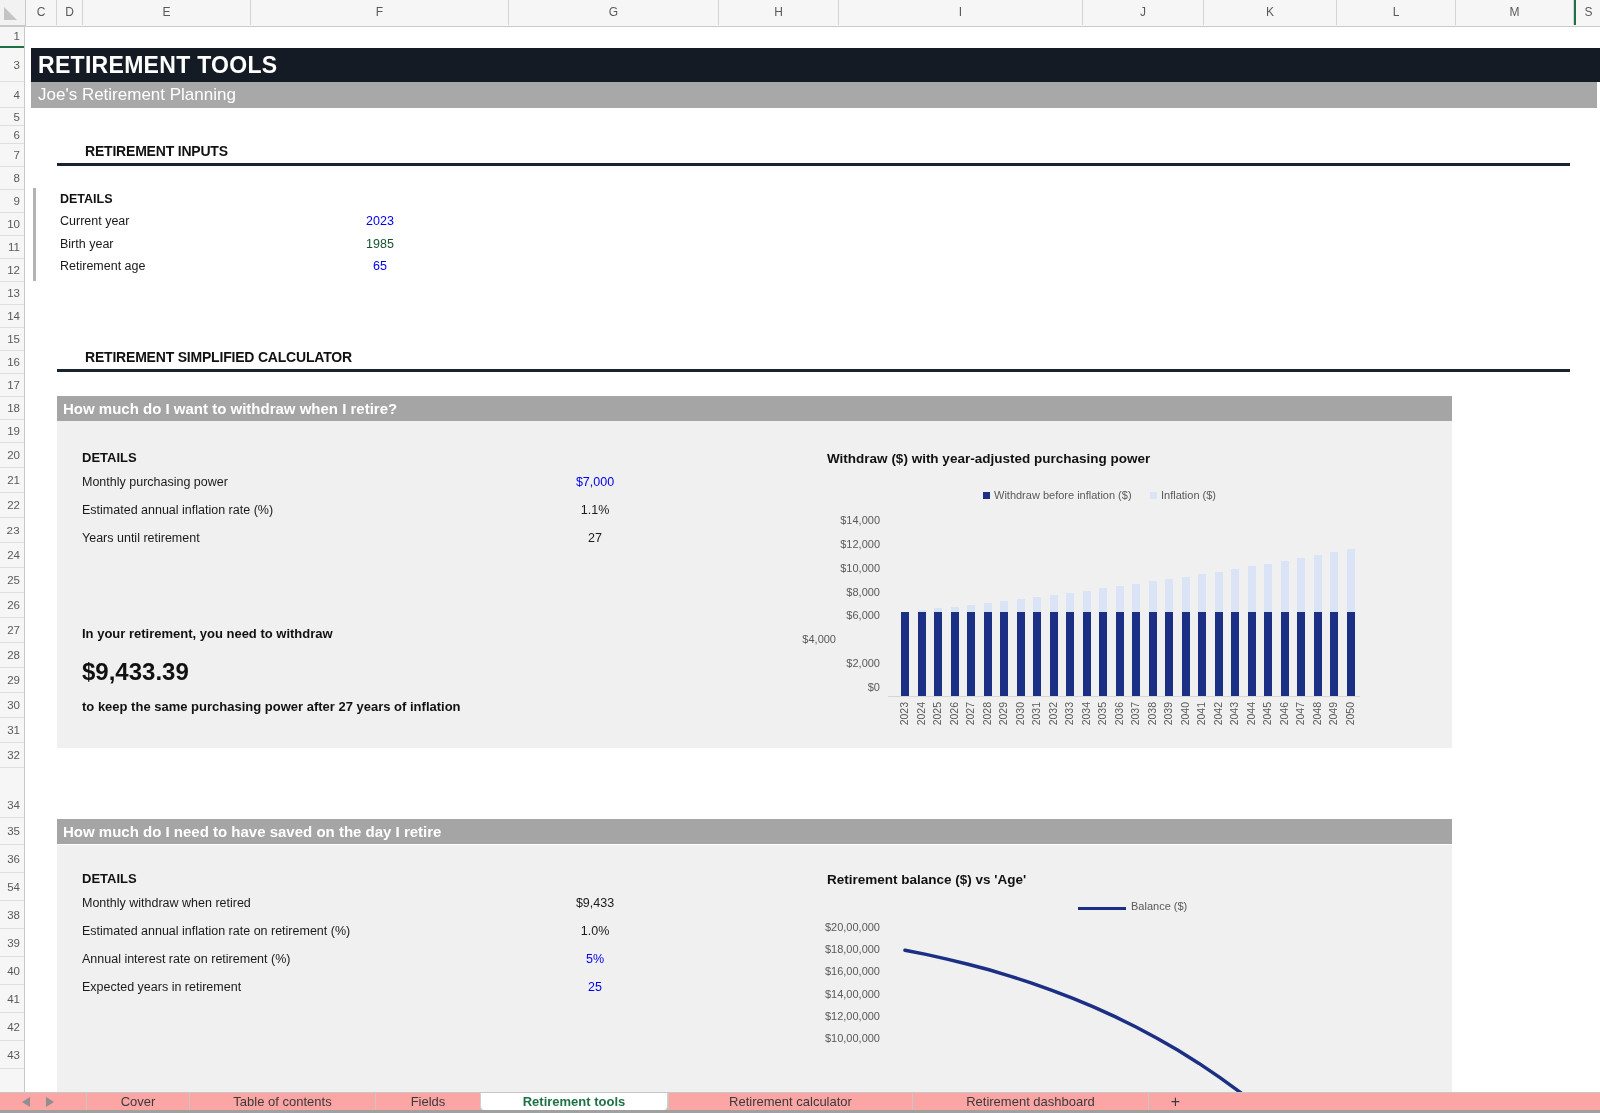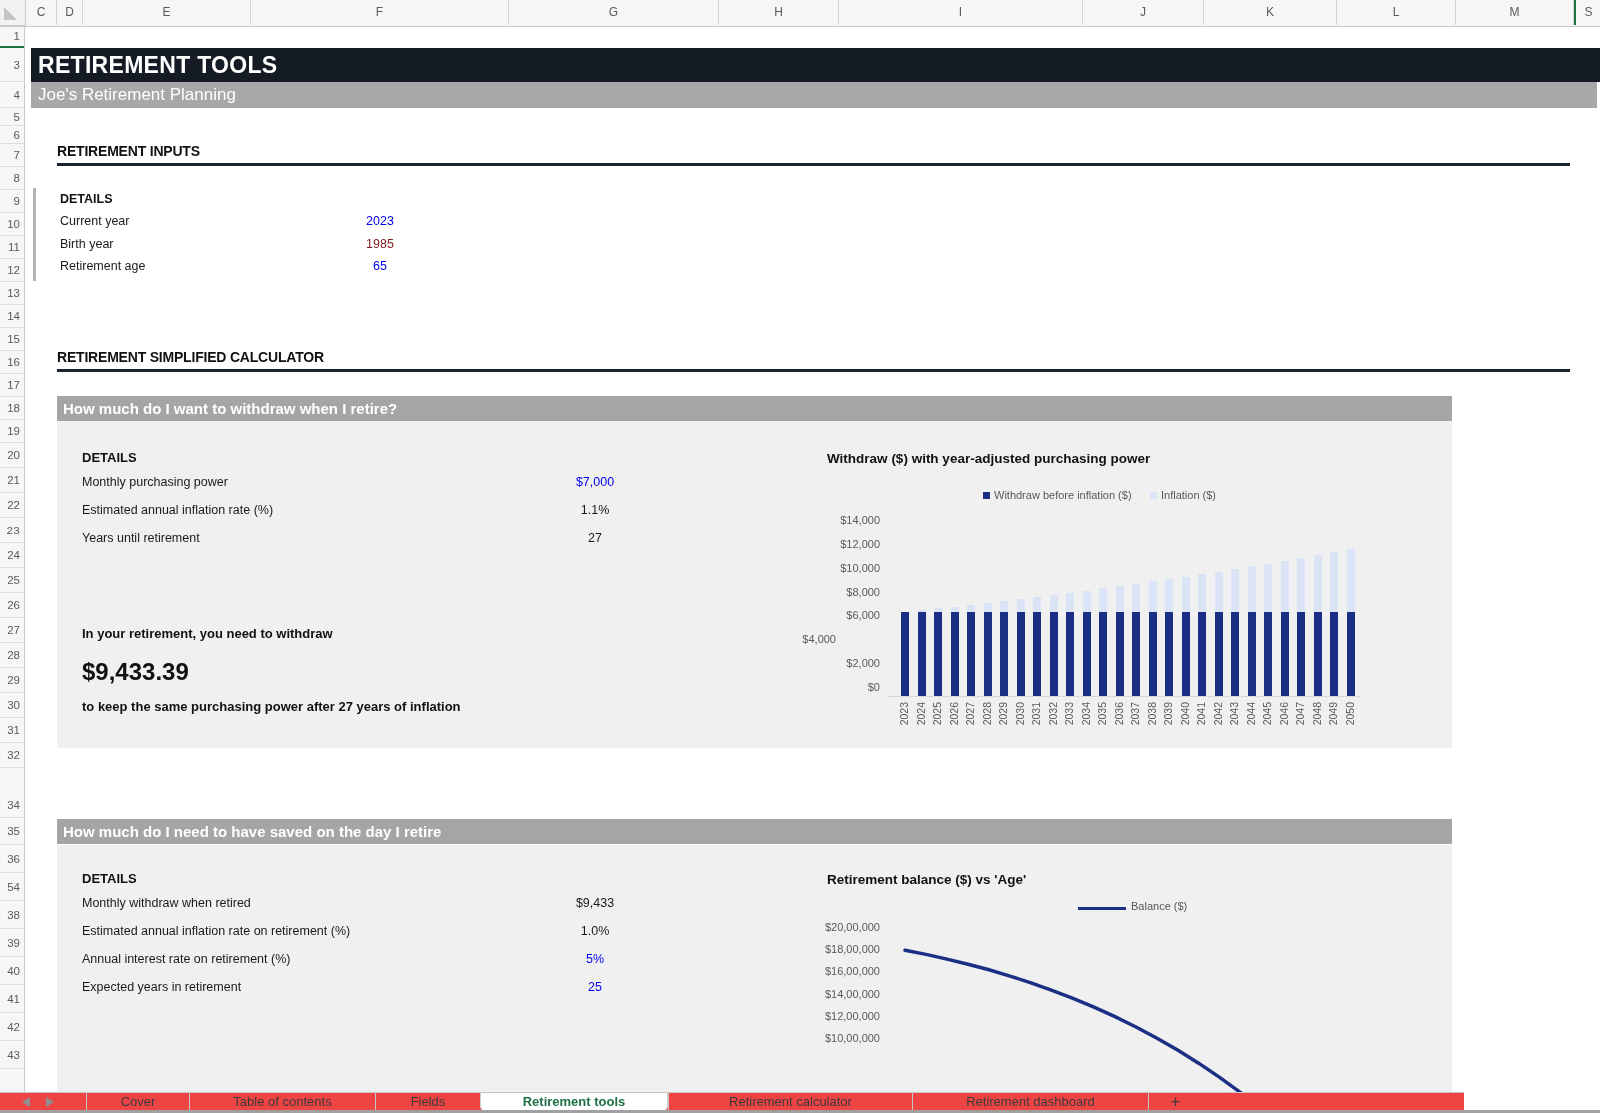--- a/index.html
+++ b/index.html
@@ -44,21 +44,21 @@
   .title-bar{
     left:31px;top:48px;width:1569px;height:34px;background:#141b24;
     color:#ffffff;font-size:23px;font-weight:bold;line-height:34px;
     padding-left:7px;box-sizing:border-box;letter-spacing:.3px;z-index:2;
   }
   .subtitle-bar{
     left:31px;top:82px;width:1566px;height:26px;background:#a8a8a8;
     color:#ffffff;font-size:17px;line-height:26px;padding-left:7px;box-sizing:border-box;z-index:2;
   }
   .section-heading{
-    font-size:14px;font-weight:bold;color:#111111;letter-spacing:-0.2px;z-index:2;
+    font-size:14px;font-weight:bold;color:#111111;letter-spacing:-0.2px;z-index:2;margin-left:28px;
   }
   .heading-rule{height:3px;background:#1b2230;z-index:2;}
   .details-vbar{left:33px;top:188px;width:3px;height:93px;background:#b3b3b3;z-index:2;}
   .details-label{font-size:12.5px;font-weight:bold;color:#111111;z-index:2;text-align:center;}
   .detail-label{font-size:12.5px;color:#1a1a1a;z-index:3;}
   .detail-value{font-size:12.5px;text-align:center;z-index:3;}
   .banner{
     background:#a5a5a5;color:#ffffff;font-weight:bold;font-size:15px;
     height:25px;line-height:25px;padding-left:6px;box-sizing:border-box;z-index:2;
   }
@@ -71,21 +71,21 @@
   .legend-line{height:3px;z-index:2;}
   .axis-label{font-size:11px;color:#595959;text-align:right;z-index:2;}
   .x-year-label{
     font-size:10.5px;color:#595959;z-index:2;
     writing-mode:vertical-rl;transform:rotate(180deg);white-space:nowrap;
   }
   .bar{position:absolute;z-index:2;}
   #chart1-baseline{height:1px;background:#d6d6d6;z-index:2;}
   
   #tab-bar{
-    left:0;top:1092px;width:1464px;height:18px;background:#ef4444;
+    left:0;top:1092px;width:1600px;height:18px;background:#fca5a5;
     border-top:1px solid #c6c6c6;z-index:10;
   }
   #bottom-strip{left:0;top:1110px;width:1600px;height:3px;background:#a0a0a0;z-index:11;}
   .sheet-tab{
     position:absolute;top:0;height:18px;line-height:18px;text-align:center;
     font-size:13px;color:#3a3a3a;box-sizing:border-box;border-left:1px solid #c6c6c6;
     cursor:default;z-index:11;
   }
   .sheet-tab.active{
     background:#ffffff;color:#1e7145;font-weight:bold;
@@ -167,21 +167,21 @@
 
 <div class="abs section-heading" style="left:57px;top:143px;">RETIREMENT INPUTS</div>
 <div class="abs heading-rule" style="left:57px;top:163px;width:1513px;"></div>
 
 <div class="abs details-vbar"></div>
 <div class="abs details-label" style="left:60px;top:192px;">DETAILS</div>
 <div id="inputs-rows">
     <div class="abs detail-label" style="left: 60px; top: 214px;">Current year</div>
     <div class="abs detail-value" style="left: 325px; top: 214px; width: 110px; color: rgb(0, 0, 238);">2023</div>
     <div class="abs detail-label" style="left: 60px; top: 236.5px;">Birth year</div>
-    <div class="abs detail-value" style="left: 325px; top: 236.5px; width: 110px; color: #7f1d1d;">1985</div>
+    <div class="abs detail-value" style="left: 325px; top: 236.5px; width: 110px; color: #14532d;">1985</div>
     <div class="abs detail-label" style="left: 60px; top: 259px;">Retirement age</div>
     <div class="abs detail-value" style="left: 325px; top: 259px; width: 110px; color: rgb(0, 0, 238);">65</div>
   </div>
 
 <div class="abs section-heading" style="left:57px;top:349px;">RETIREMENT SIMPLIFIED CALCULATOR</div>
 <div class="abs heading-rule" style="left:57px;top:369px;width:1513px;"></div>
 
 <div class="abs banner" style="left:57px;top:396px;width:1395px;">How much do I want to withdraw when I retire?</div>
 <div class="abs section-bg" style="left:57px;top:421px;width:1395px;height:327px;"></div>
 <div class="abs details-label" style="left:82px;top:450px;font-size:13px;">DETAILS</div>

